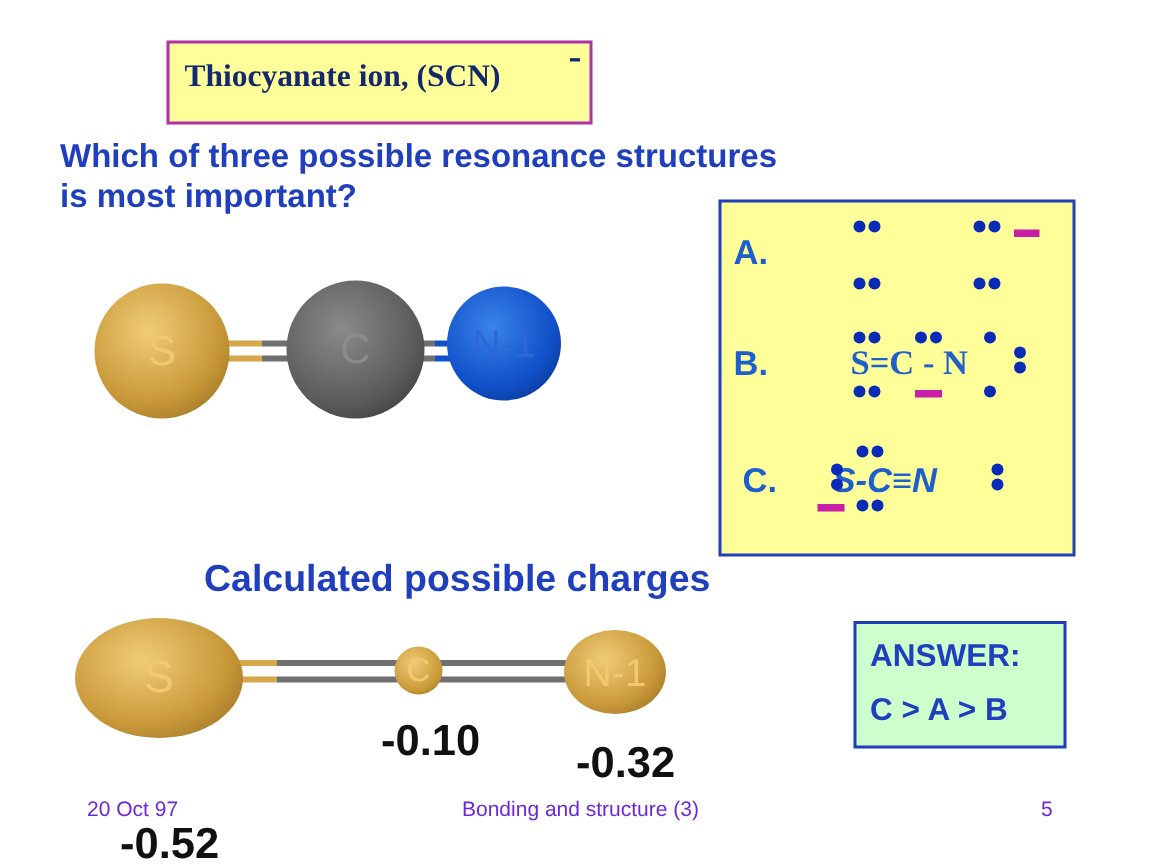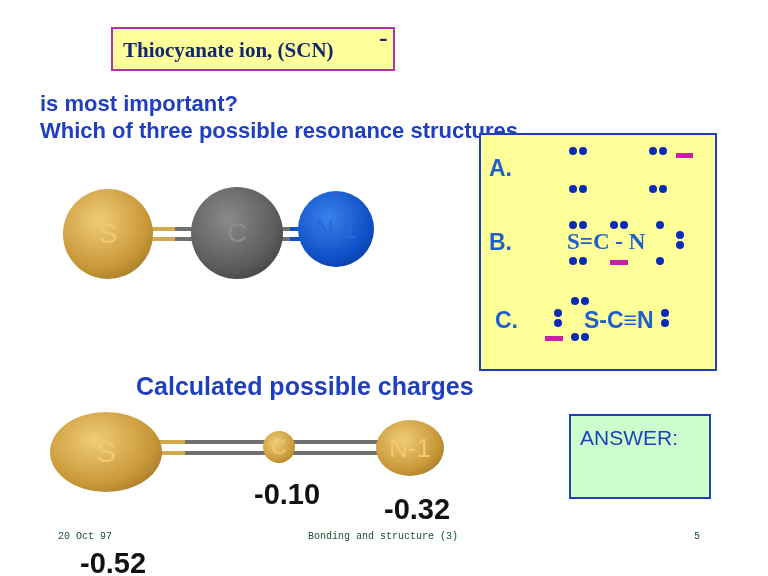--- a/index.html
+++ b/index.html
@@ -1,19 +1,19 @@
 <!DOCTYPE html>
 <html><head>
 <meta charset="utf-8">
 <style>
   html, body { margin: 0; padding: 0; background: #ffffff; }
   body { width: 768px; height: 576px; position: relative; overflow: hidden; font-family: "Liberation Sans", sans-serif; }
   .abs { position: absolute; }
 
-  .title-box { left: 111px; top: 27px; width: 284px; height: 44px; background: #ffff99; border: 2px solid #b030b0; box-sizing: border-box; }
+  .title-box { left: 111px; top: 27px; width: 284px; height: 56px; background: #ffff99; border: 2px solid #b030b0; box-sizing: border-box; }
   .title-text { position: absolute; left: 10px; top: 9px; font-family: "Liberation Serif", serif; font-weight: bold; font-size: 21px; color: #14286e; white-space: nowrap; }
   .title-sup { position: absolute; left: 266px; top: -6px; font-family: "Liberation Serif", serif; font-weight: bold; font-size: 26px; color: #14286e; }
 
   .question { left: 40px; top: 90px; font-weight: bold; font-size: 22px; line-height: 27px; color: #1f3fbf; width: 600px; }
 
   .res-box { left: 479px; top: 133px; width: 238px; height: 238px; background: #ffff99; border: 2px solid #1f3fbf; box-sizing: border-box; }
   .res-row { position: absolute; font-weight: bold; font-size: 23px; color: #1f5fcc; white-space: nowrap; }
   .res-letter { position: absolute; left: 0; top: 0; }
   .res-formula { position: absolute; top: 0; letter-spacing: 0px; }
   .dot { position: absolute; width: 8px; height: 8px; border-radius: 50%; background: #0a2ab8; }
@@ -21,36 +21,36 @@
 
   .mol-top { left: 55px; top: 185px; width: 330px; height: 100px; }
   .sphere { position: absolute; border-radius: 50%; display: flex; align-items: center; justify-content: center; font-size: 28px; }
   .bond { position: absolute; height: 4px; }
 
   .calc-title { left: 136px; top: 372px; font-weight: bold; font-size: 25px; color: #1f3fbf; white-space: nowrap; }
 
   .charge { font-weight: bold; font-size: 29px; color: #111111; white-space: nowrap; }
 
   .answer-box { left: 569px; top: 414px; width: 142px; height: 85px; background: #ccffcc; border: 2px solid #1f3fbf; box-sizing: border-box; }
-  .answer-label { position: absolute; left: 9px; top: 10px; font-weight: normal; font-size: 21px; color: #1f3fbf; }
+  .answer-label { position: absolute; left: 9px; top: 10px; font-weight: bold; font-size: 21px; color: #1f3fbf; }
   .answer-value { position: absolute; left: 9px; top: 46px; font-weight: bold; font-size: 21px; color: #1f3fbf; }
 
-  .footer { font-family: Liberation Mono, monospace; font-size: 10px; color: #14532d; white-space: nowrap; }
+  .footer { font-family: Liberation Sans, sans-serif; font-size: 14px; color: #6d28d9; white-space: nowrap; }
 </style>
 </head>
 <body>
 
 <div class="abs title-box">
   <span class="title-text">Thiocyanate ion, (SCN)</span>
   <span class="title-sup">-</span>
 </div>
 
 <div class="abs question">
+  <div>Which of three possible resonance structures</div>
   <div>is most important?</div>
-  <div>Which of three possible resonance structures</div>
 </div>
 
 <div class="abs res-box">
 
   <div class="res-row" style="left:8px; top:20px; width:220px; height:40px;">
     <span class="res-letter">A.</span>
     <span class="dot" style="left:80px; top:-8px;"></span>
     <span class="dot" style="left:90px; top:-8px;"></span>
     <span class="dot" style="left:80px; top:30px;"></span>
     <span class="dot" style="left:90px; top:30px;"></span>
@@ -72,21 +72,21 @@
     <span class="dot" style="left:131px; top:-8px;"></span>
     <span class="dot" style="left:167px; top:-8px;"></span>
     <span class="dot" style="left:187px; top:2px;"></span>
     <span class="dot" style="left:187px; top:12px;"></span>
     <span class="dot" style="left:167px; top:28px;"></span>
     <span class="neg" style="left:121px; top:31px; width:18px;"></span>
   </div>
 
   <div class="res-row" style="left:14px; top:172px; width:220px; height:40px;">
     <span class="res-letter">C.</span>
-    <span class="res-formula" style="left:89px;">S-C≡N</span>
+    <span class="res-formula" style="left:60px;font-style:italic;">S-C≡N</span>
     <span class="dot" style="left:59px; top:2px;"></span>
     <span class="dot" style="left:59px; top:12px;"></span>
     <span class="dot" style="left:76px; top:-10px;"></span>
     <span class="dot" style="left:86px; top:-10px;"></span>
     <span class="dot" style="left:76px; top:26px;"></span>
     <span class="dot" style="left:86px; top:26px;"></span>
     <span class="dot" style="left:166px; top:2px;"></span>
     <span class="dot" style="left:166px; top:12px;"></span>
     <span class="neg" style="left:50px; top:29px; width:18px;"></span>
   </div>
@@ -123,17 +123,18 @@
     <span style="color:#f2c970; font-size:26px;">N-1</span>
   </div>
 </div>
 
 <div class="abs charge" style="left:254px; top:478px;">-0.10</div>
 <div class="abs charge" style="left:384px; top:493px;">-0.32</div>
 <div class="abs charge" style="left:80px; top:509px;margin-top:38px;">-0.52</div>
 
 <div class="abs answer-box">
   <span class="answer-label">ANSWER:</span>
+  <span class="answer-value">C &gt; A &gt; B</span>
 </div>
 
 <div class="abs footer" style="left:58px; top:531px;">20 Oct 97</div>
 <div class="abs footer" style="left:308px; top:531px;">Bonding and structure (3)</div>
 <div class="abs footer" style="left:694px; top:531px;">5</div>
 
 </body></html>

